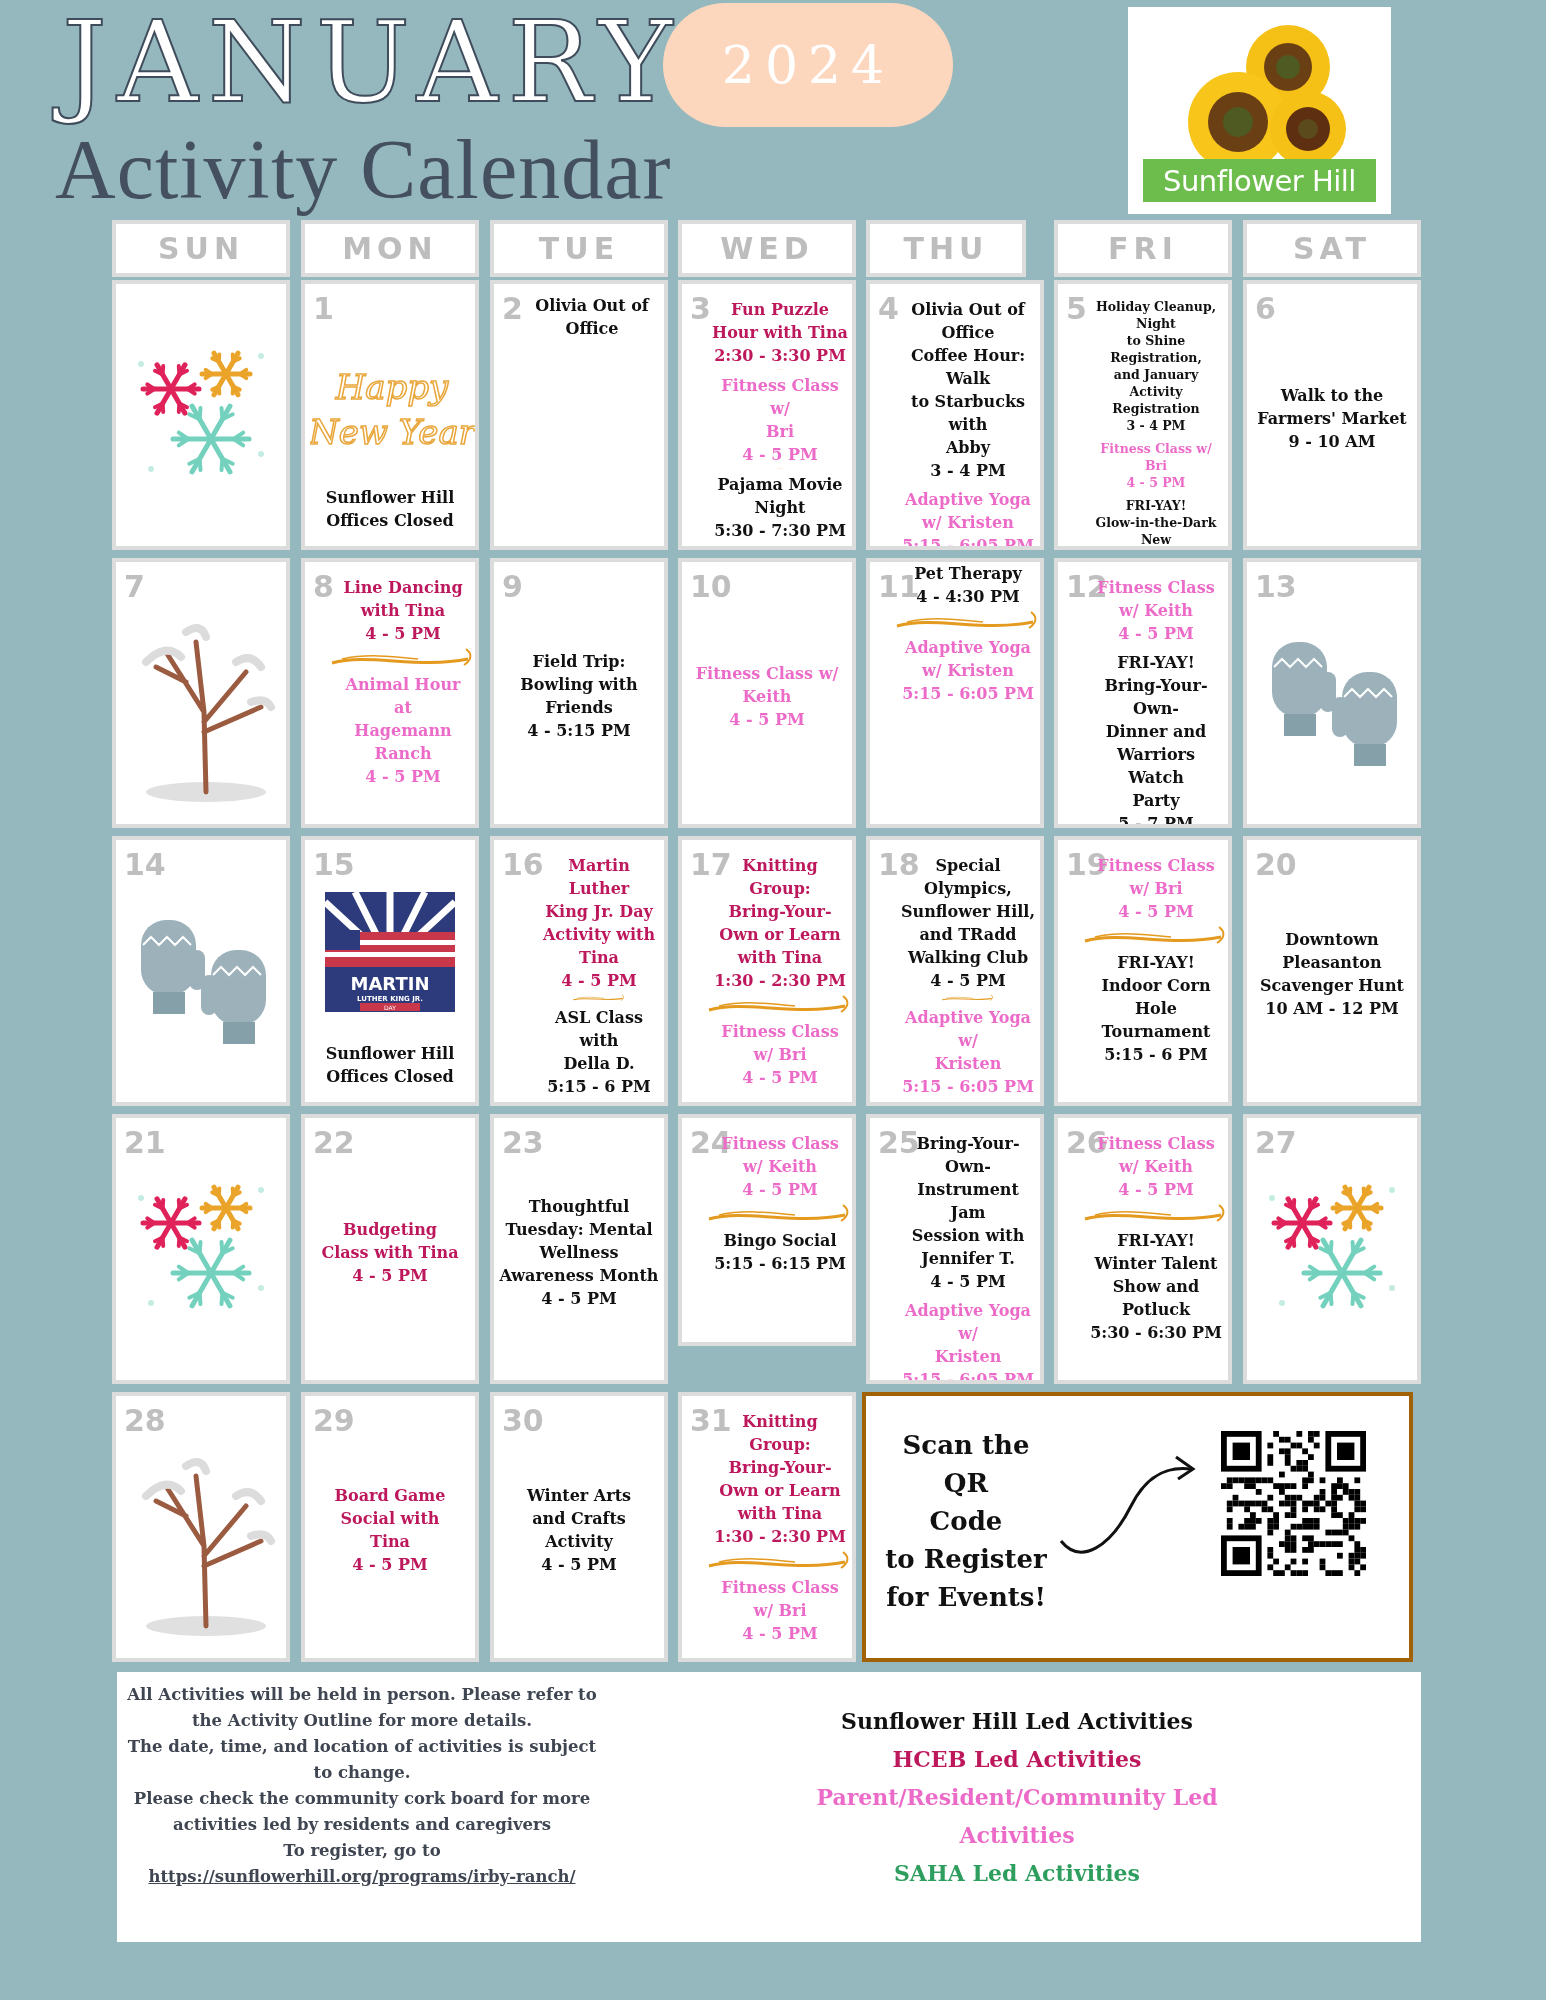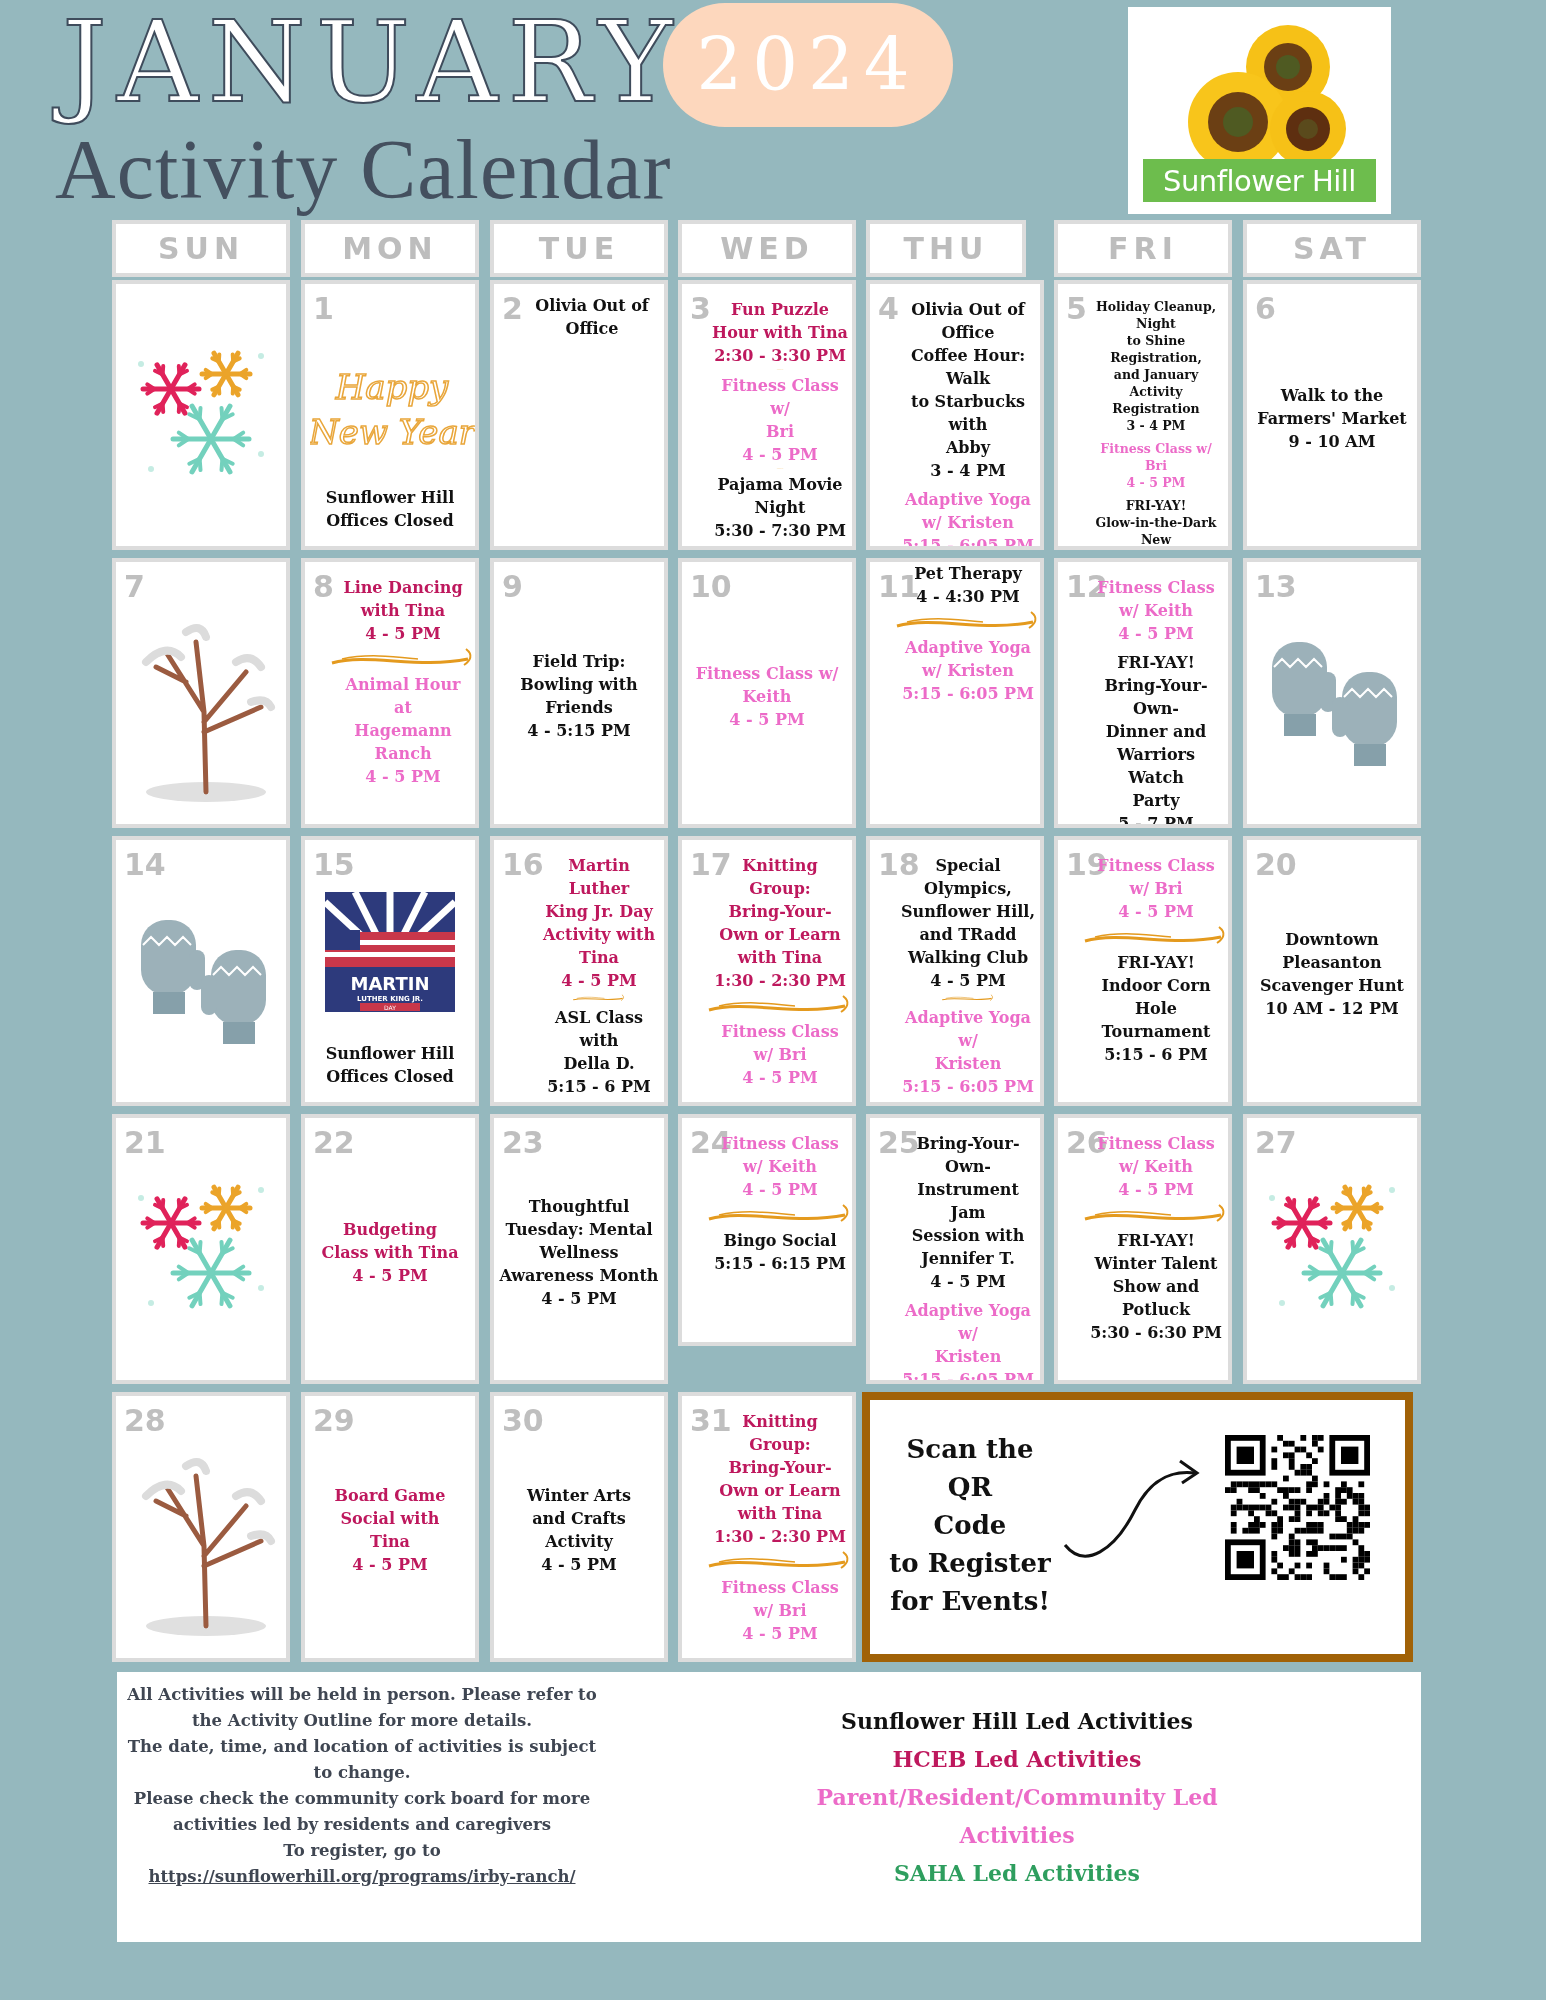--- a/index.html
+++ b/index.html
@@ -23,21 +23,21 @@
     font-family: "Liberation Serif", serif;
     font-size: 84px; color: #44505f; letter-spacing: 1px;
     line-height: 95px;
   }
   .year-pill {
     position: absolute; left: 663px; top: 3px; width: 290px; height: 124px;
     background: #fdd7bd; border-radius: 62px;
     display: flex; align-items: center; justify-content: center;
   }
   .year-pill span {
-    font-family: "DejaVu Serif", serif; font-size: 72px; color: #ffffff;
+    font-family: "DejaVu Serif", serif; font-size: 52px; color: #ffffff;
     letter-spacing: 10px;
   }
   .logo {
     position: absolute; left: 1128px; top: 7px; width: 263px; height: 207px;
     background: #ffffff;
   }
   .logo svg { position: absolute; left: 0; top: 0; }
   .logo-band {
     position: absolute; left: 15px; top: 152px; width: 233px; height: 43px;
     background: #6dbd4d; color: #fff;
@@ -72,21 +72,21 @@
   }
   .ev.small { font-size: 12.5px; line-height: 17px; }
   .c-black { color: #111111; }
   .c-blue { color: #be185d; }
   .c-pink { color: #ec6bc8; }
   .c-green { color: #2e9e5e; }
   .swoosh { width: 150px; height: 22px; margin: 2px 0 4px 0; }
   .art { position: absolute; }
   .qr-panel {
     position: absolute; left: 862px; top: 1392px; width: 551px; height: 270px;
-    background: #ffffff; border: 8px solid #a16207;
+    background: #ffffff; border: 4px solid #a16207;
   }
   .qr-text {
     position: absolute; left: 10px; top: 30px; width: 180px;
     font-family: "DejaVu Serif", serif; font-weight: bold; font-size: 26px;
     line-height: 38px; text-align: center; color: #111;
   }
   .footer {
     position: absolute; left: 117px; top: 1672px; width: 1304px; height: 270px;
     background: #ffffff;
   }

